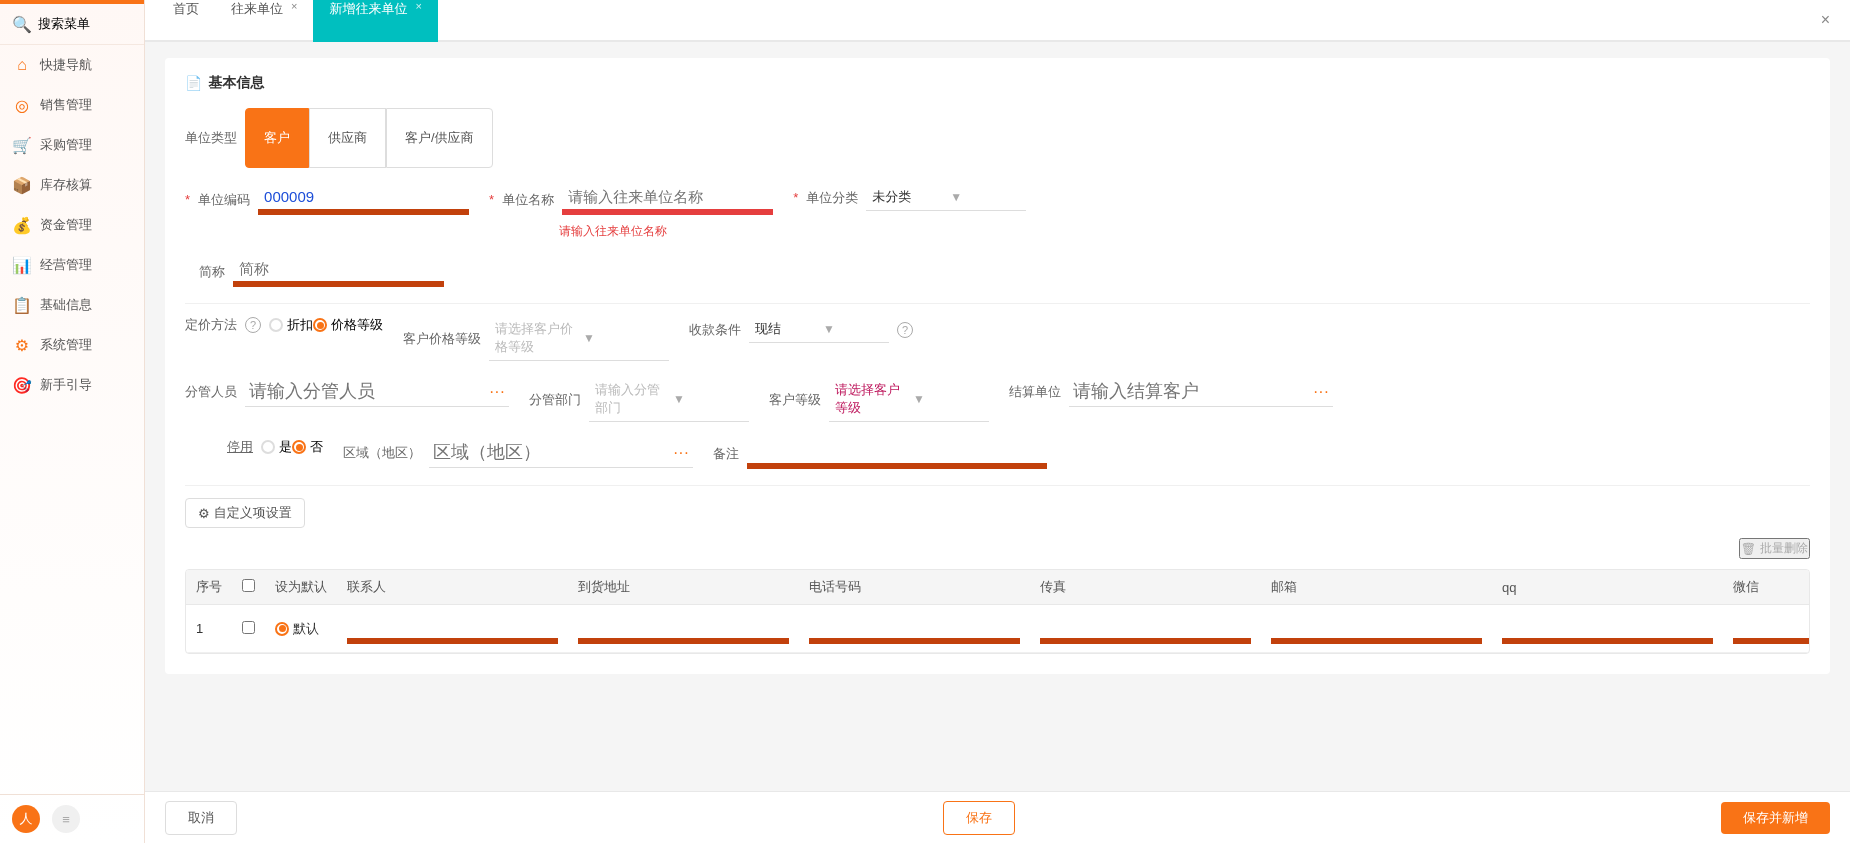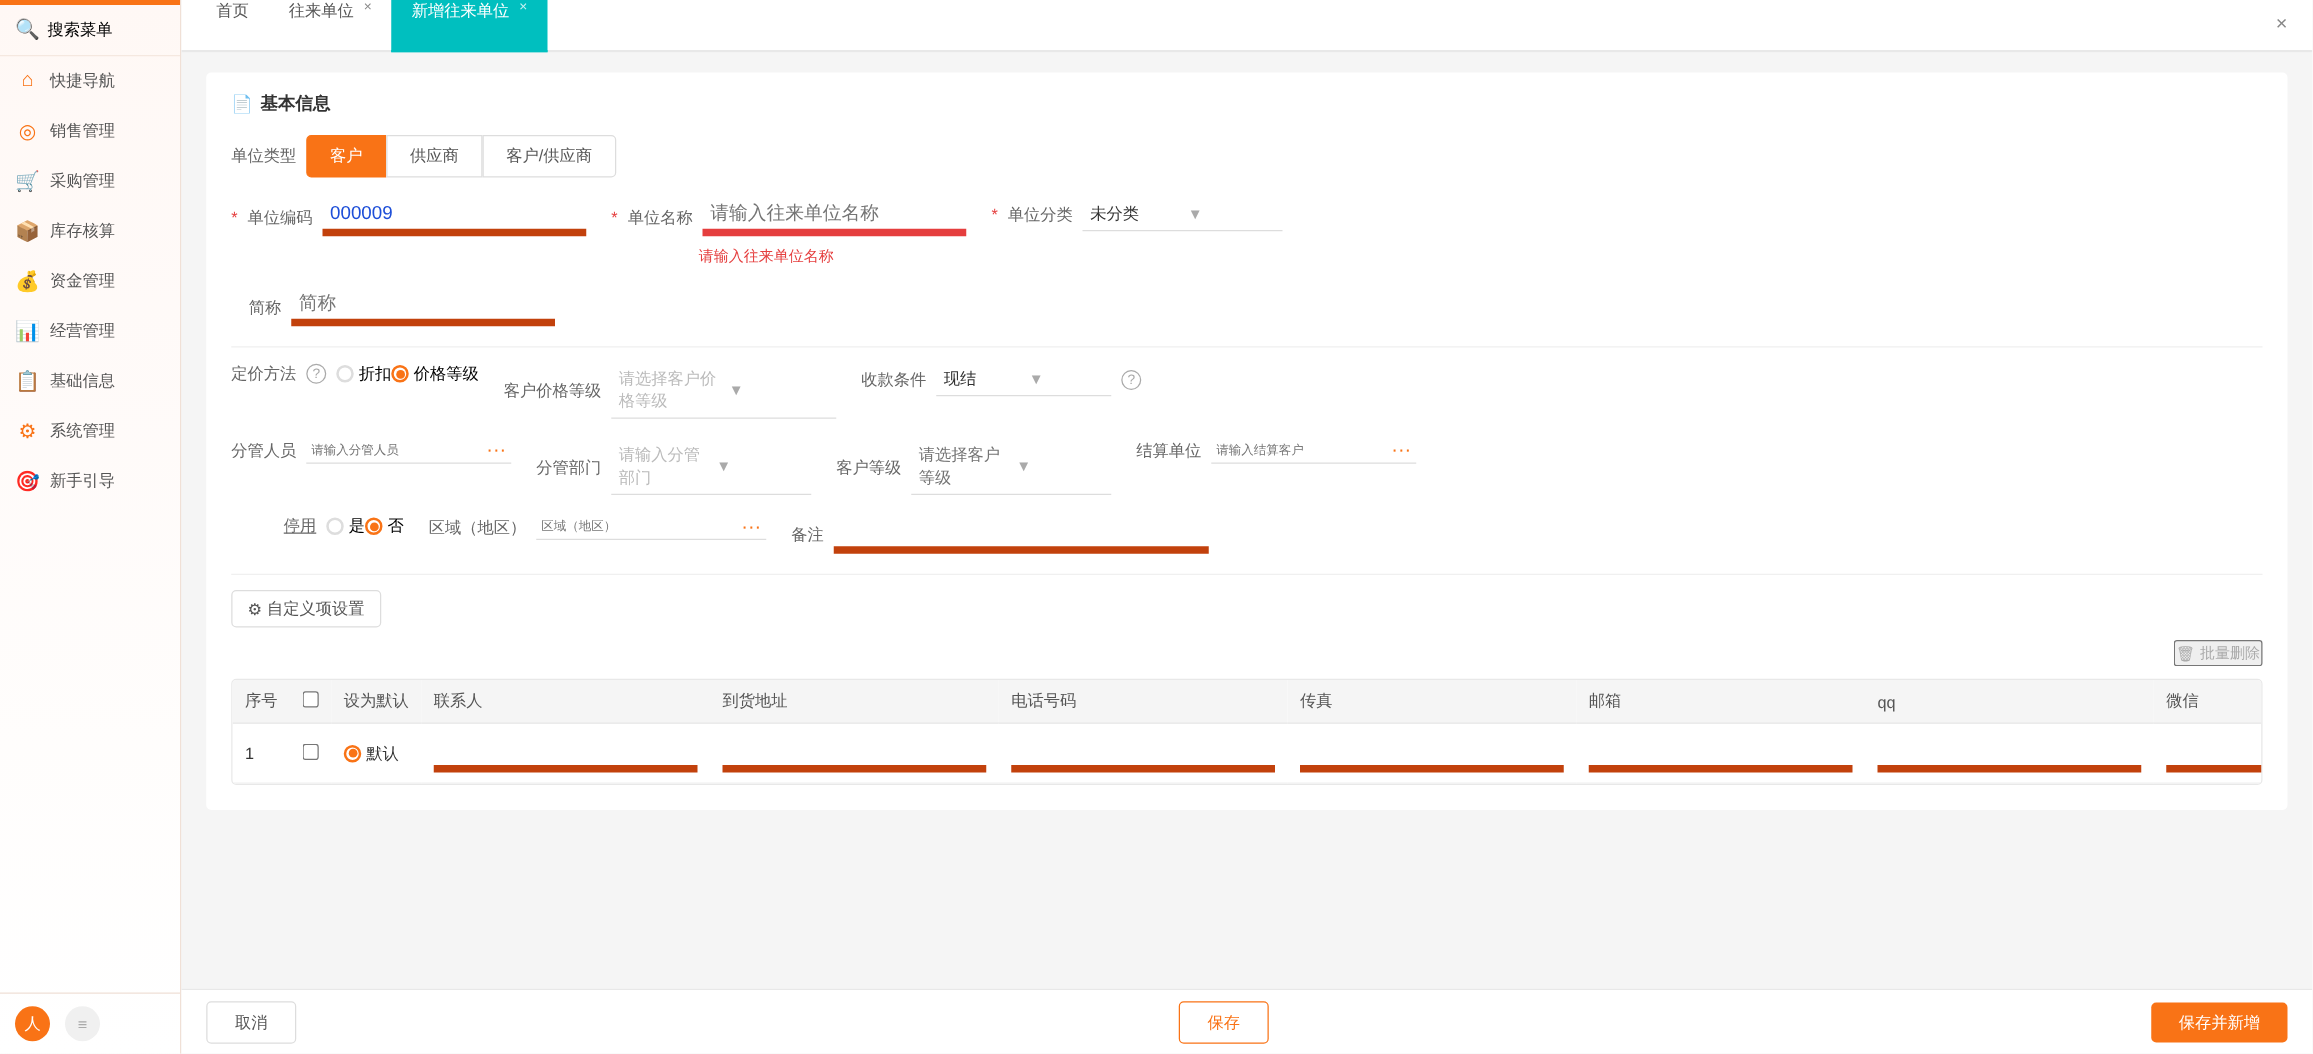--- a/index.html
+++ b/index.html
@@ -179,21 +179,21 @@
       font-size: 12px;
       margin-top: 2px;
     }
 
     
     .unit-type-group {
       display: flex;
       gap: 0;
     }
     .unit-type-btn {
-      padding: 7px 18px;
+      padding: 20px 18px;
       border: 1px solid #ddd;
       background: #fff;
       cursor: pointer;
       font-size: 13px;
       color: #555;
     }
     .unit-type-btn.active {
       background: #f97316;
       border-color: #f97316;
       color: #fff;
@@ -361,26 +361,25 @@
 
     .input-with-dots {
       display: flex;
       align-items: center;
       border-bottom: 1px solid #ddd;
       min-width: 160px;
     }
     .input-with-dots input {
       border: none;
       outline: none;
-      font-size: 10px;
+      font-size: 18px;
       color: #c2410c;
       flex: 1;
       background: transparent;
       padding: 4px 4px;
-      font-family: Liberation Serif, serif;
     }
 
     .section-divider {
       width: 100%;
       height: 1px;
       background: #f0f0f0;
       margin: 4px 0 12px;
     }
   </style>
 </head>
@@ -553,21 +552,21 @@
         <div class="form-group">
           <span class="form-label">分管部门</span>
           <div class="form-select" style="min-width:160px;">
             <span style="color:#bbb;">请输入分管部门</span>
             <span class="arrow">▼</span>
           </div>
         </div>
         <div class="form-group">
           <span class="form-label">客户等级</span>
           <div class="form-select" style="min-width:160px;">
-            <span style="color:#737373;">请选择客户等级</span>
+            <span style="color:#be185d;">请选择客户等级</span>
             <span class="arrow">▼</span>
           </div>
         </div>
         <div class="form-group">
           <span class="form-label">结算单位</span>
           <div class="input-with-dots">
             <input type="text" style="min-width: 140px;" placeholder="请输入结算客户">
             <span class="dots-btn">···</span>
           </div>
         </div>

